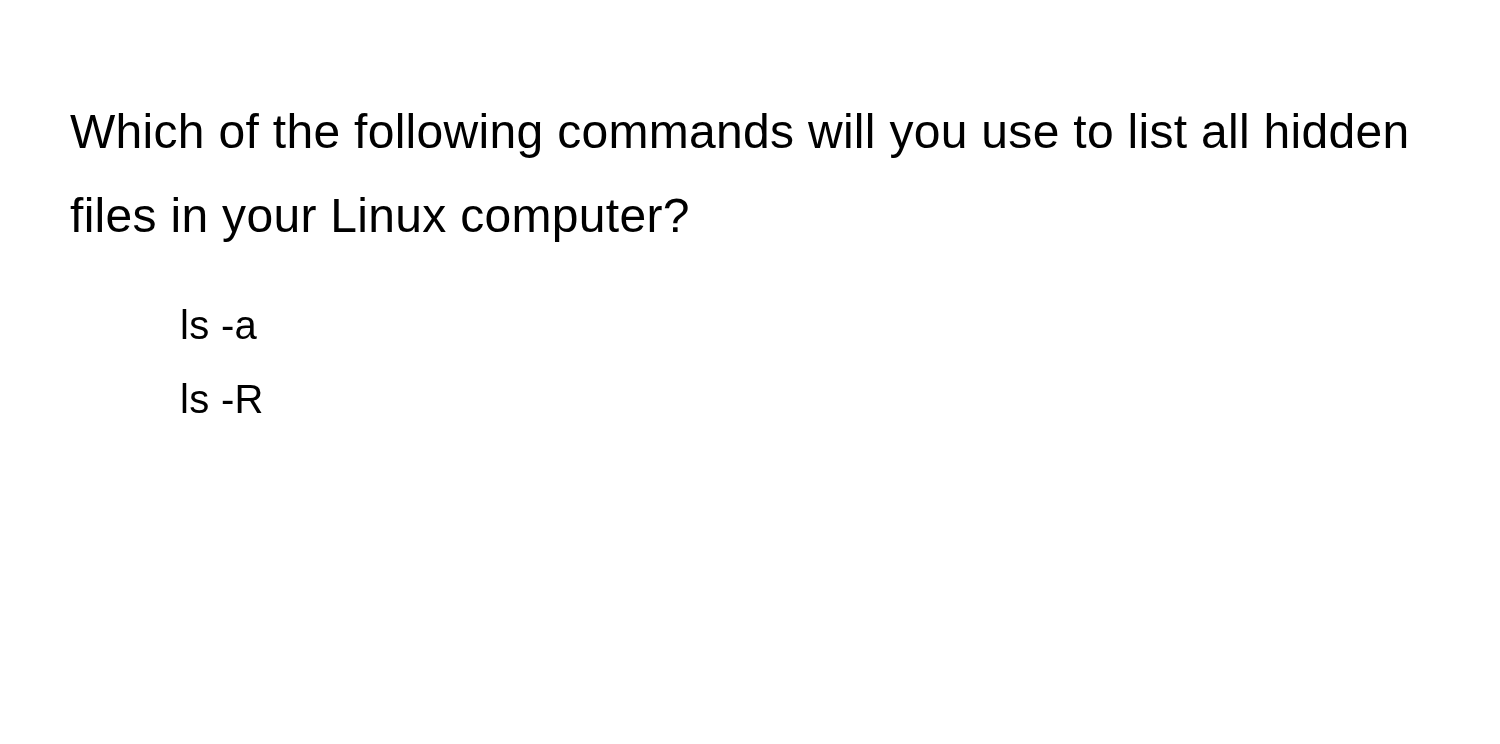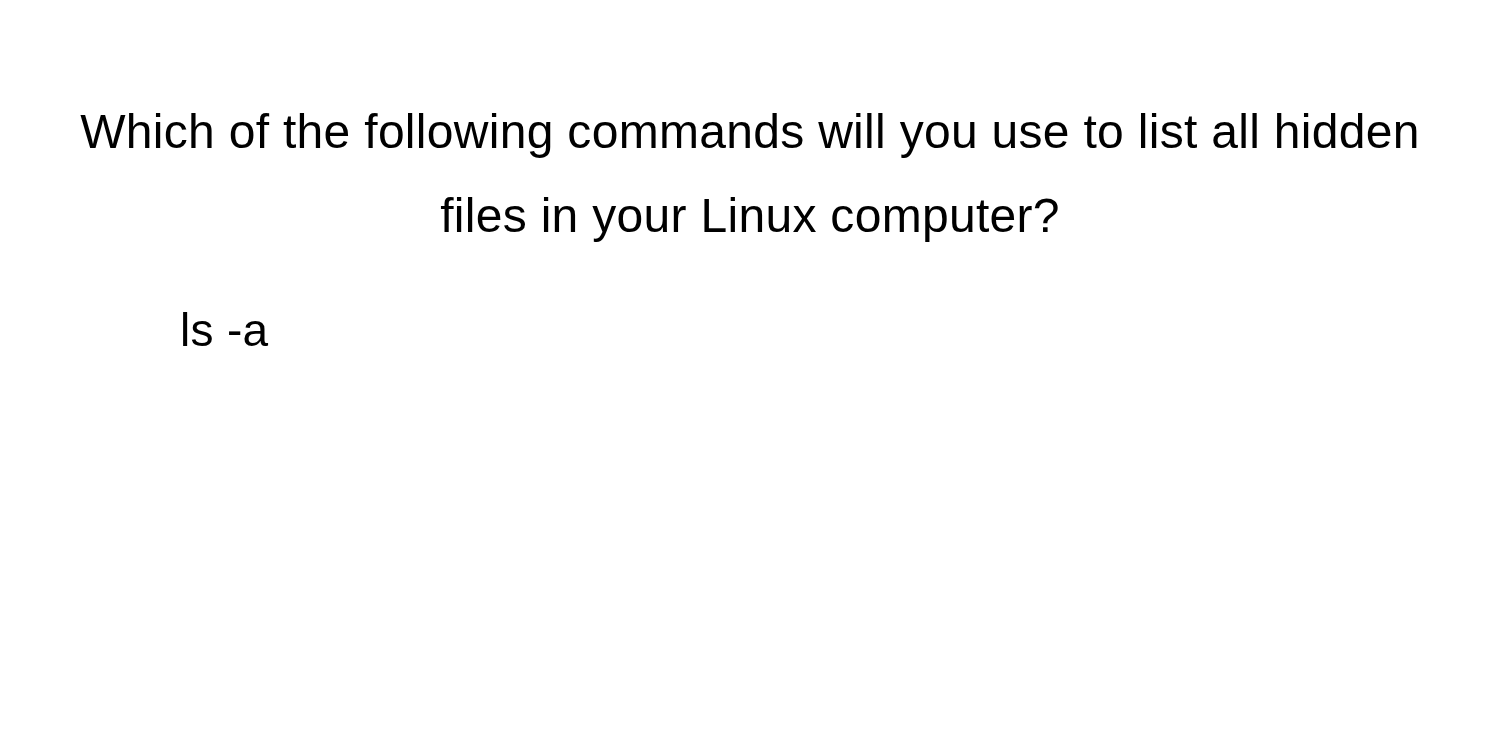--- a/index.html
+++ b/index.html
@@ -13,31 +13,31 @@
       background: #ffffff;
       font-family: -apple-system, BlinkMacSystemFont, "Segoe UI", Helvetica, Arial, sans-serif;
       color: #000000;
       padding: 90px 70px 0 70px;
     }
     .question {
       font-size: 48px;
       line-height: 1.75;
       margin-bottom: 30px;
       letter-spacing: 0.3px;
-      text-align: center;
     }
     .options {
       padding-left: 110px;
     }
     .option {
-      font-size: 46px;
+      font-size: 40px;
       line-height: 1.85;
       letter-spacing: 0.3px;
     }
   </style>
 </head>
 <body>
 
 <div class="question">Which of the following commands will you use to list all hidden files in your Linux computer?</div>
 
 <div class="options">
   <div class="option">ls -a</div>
+  <div class="option">ls -R</div>
 </div>
 
 </body></html>

